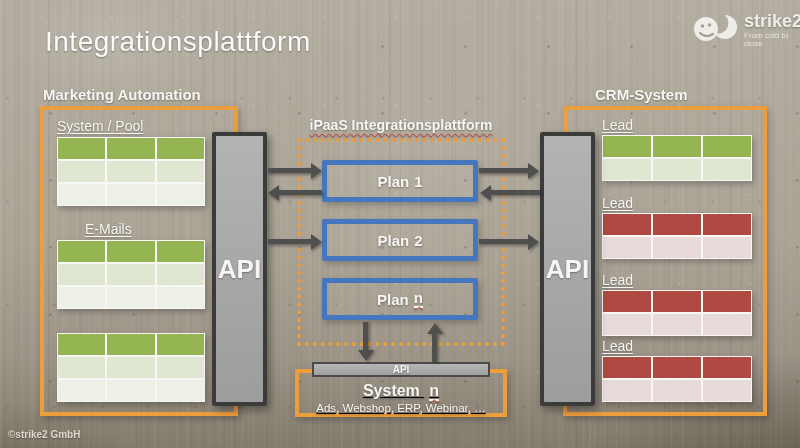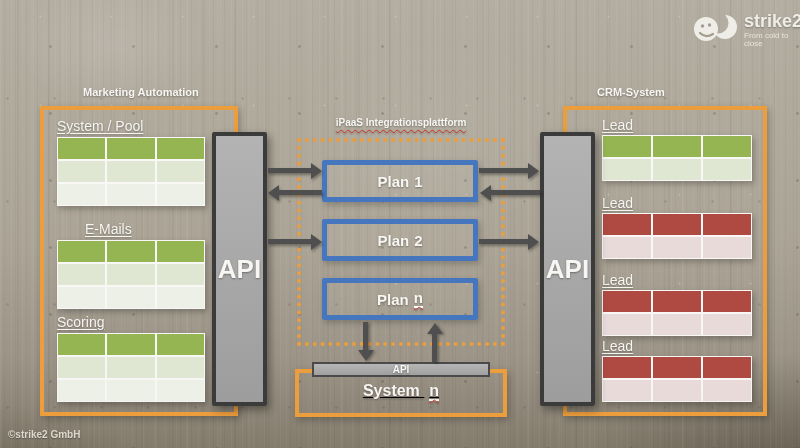--- a/index.html
+++ b/index.html
@@ -35,35 +35,35 @@
 
   .page-title { left:45px; top:26px; font-size:28px; letter-spacing:0.5px; color:#fafaf8; z-index:3; }
 
   
   .logo { left:692px; top:11px; display:flex; align-items:center; gap:6px; z-index:3; }
   .logo-text { line-height:1; }
   .brand { font-size:18px; font-weight:bold; color:#efede7; text-shadow:0 1px 2px rgba(0,0,0,0.3); }
   .tagline { font-size:8px; color:#e7e4db; margin-top:2px; }
 
   
-  .sec-label { font-size:11px; font-weight:bold; z-index:3;margin-left:40px; }
+  .sec-label { font-size:15px; font-weight:bold; z-index:3; }
   .ma-label { left:43px; top:86px; }
-  .crm-label { left:557px; top:86px; }
+  .crm-label { left:595px; top:86px; }
 
   
   .oframe { border:4px solid #EC9D3C; z-index:2; box-shadow:2px 3px 7px rgba(0,0,0,0.25); }
   .ma-box  { left:40px;  top:106px; width:198px; height:310px; }
   .crm-box { left:563px; top:106px; width:204px; height:310px; }
   .sys-box { left:295px; top:369px; width:212px; height:48px; z-index:4;
              display:flex; flex-direction:column; align-items:center; padding-top:9px;text-decoration:underline; }
 
   .ipaas-box { left:297px; top:138px; width:208px; height:208px;
                border:4px dotted #EC9D3C; z-index:2; }
   .ipaas-label { left:281px; top:117px; width:240px; text-align:center;
-                 font-size:10px; font-weight:bold; z-index:3; }
+                 font-size:14px; font-weight:bold; z-index:3; }
   .sq { text-decoration-line:underline; text-decoration-style:wavy;
         text-decoration-color:#C9372C; text-decoration-thickness:1px;
         text-underline-offset:3px; text-decoration-skip-ink:none; }
 
   
   .tbl-title { font-size:14px; text-decoration:underline; text-underline-offset:2px; z-index:3; }
   .dtable { display:grid; grid-template-columns:repeat(3,1fr); grid-auto-rows:21px;
             gap:2px; padding:1px; background:rgba(255,255,255,0.92);
             box-shadow:2px 3px 6px rgba(0,0,0,0.25); z-index:3; }
   .dtable .c { width:100%; height:100%; }
@@ -129,20 +129,21 @@
   .vu { left:432px; top:334px; height:28px; }
 
   .copyright { left:8px; top:429px; font-size:10px; font-weight:bold; color:#ddd8cd;
                text-shadow:0 1px 1px rgba(0,0,0,0.3); z-index:3; }
 </style>
 </head>
 <body>
 
 <div class="slide">
 
+  <div class="abs txt page-title">Integrationsplattform</div>
 
   <div class="abs logo">
     <span>
       <svg width="46" height="34" viewBox="0 0 46 34">
         <defs>
           <mask id="cres">
               <rect x="0" y="0" width="46" height="34" fill="#fff"></rect>
               <circle cx="26" cy="12" r="10.5" fill="#000"></circle>
             </mask>
         </defs>
@@ -181,21 +182,20 @@
       <div class="c h-green"></div>
       <div class="c h-green"></div>
     <div class="c r-g1"></div>
       <div class="c r-g1"></div>
       <div class="c r-g1"></div>
     <div class="c r-g2"></div>
       <div class="c r-g2"></div>
       <div class="c r-g2"></div>
   </div>
 
-  <div class="abs txt tbl-title lt" style="top:314px;">Scoring</div>
   <div class="abs dtable lt" style="top:333px;">
     <div class="c h-green"></div>
       <div class="c h-green"></div>
       <div class="c h-green"></div>
     <div class="c r-g1"></div>
       <div class="c r-g1"></div>
       <div class="c r-g1"></div>
     <div class="c r-g2"></div>
       <div class="c r-g2"></div>
       <div class="c r-g2"></div>
@@ -219,20 +219,21 @@
   <div class="abs txt plan plan-n">
     <span>Plan</span>
     <span class="var"><span class="sq">n</span></span>
   </div>
 
   <div class="abs oframe sys-box">
     <div class="txt sys-title">
       <span>System</span>
       <span class="var"><span class="sq">n</span></span>
     </div>
+    <div class="txt sys-sub">Ads, Webshop, ERP, Webinar, …</div>
   </div>
   <div class="abs api-small">
     <span class="txt api-txt">API</span>
   </div>
 
   <div class="abs txt sec-label crm-label">CRM-System</div>
   <div class="abs oframe crm-box"></div>
 
   <div class="abs txt tbl-title rt" style="top:117px;">Lead</div>
   <div class="abs dtable rt" style="top:135px;">

